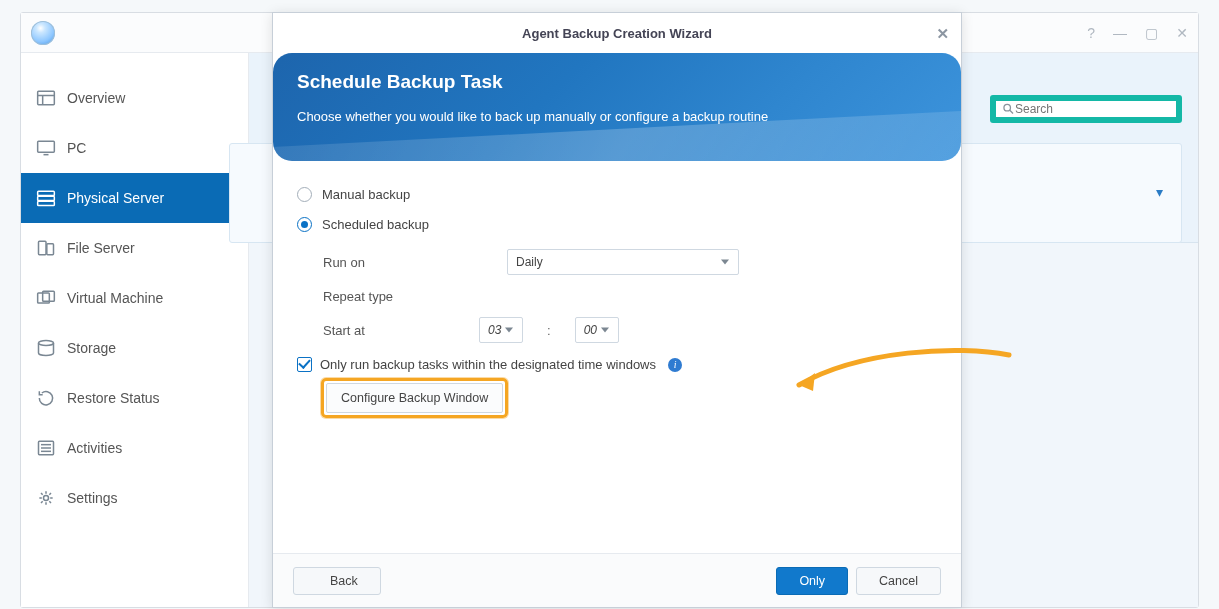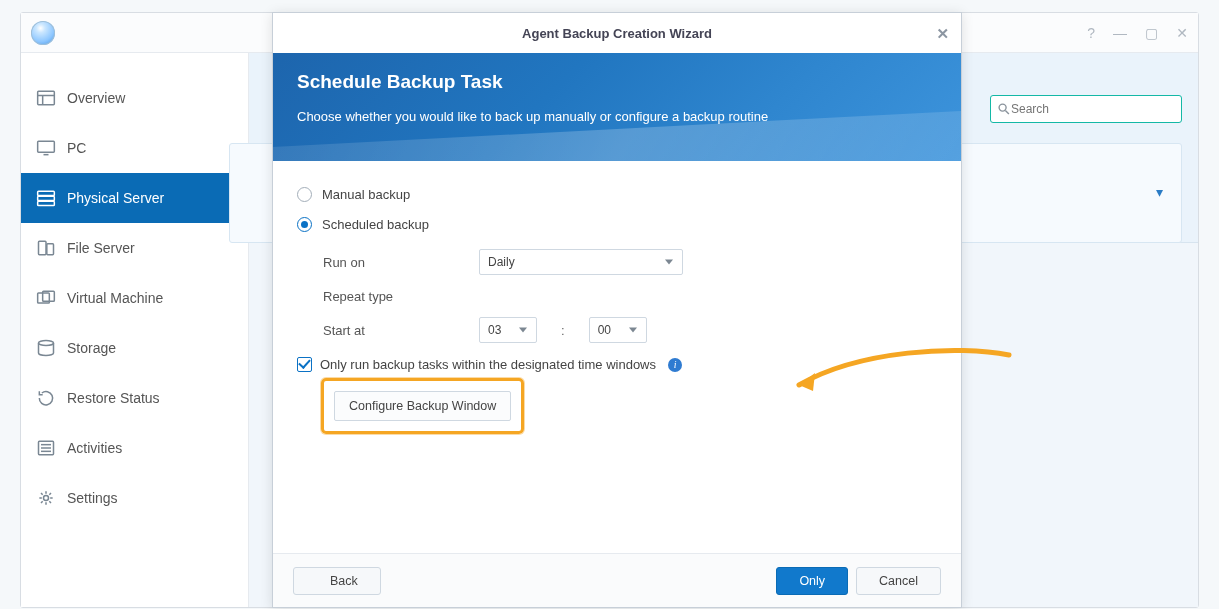--- a/index.html
+++ b/index.html
@@ -20,56 +20,56 @@
   .side-item .ico { width: 22px; height: 18px; display: flex; align-items: center; justify-content: center; }
   .side-item svg { width: 20px; height: 18px; fill: none; stroke: #7a8793; stroke-width: 1.8; }
   .side-item.active svg { stroke: #fff; }
 
   .content-right { flex: 1; background: #f1f6fb; position: relative; }
 
   
   .bgpanel { position: absolute; top: 0; left: 0; right: 0; height: 190px; background: #eaf3fb; border-bottom: 1px solid #d7e4ef; }
   .bg-row { position: absolute; top: 90px; right: 16px; left: -20px; height: 100px; border: 1px solid #d7e6f2; border-radius: 3px; background: #f6fafe; }
   .bg-row .chev { position: absolute; right: 18px; top: 40px; color: #2a7bc5; font-size: 14px; }
-  .search-wrap { position: absolute; top: 42px; right: 16px; width: 192px; height: 28px; border: 1px solid #14b8a6; border-radius: 3px; background: #fff; display: flex; align-items: center; padding: 0 6px; }
+  .search-wrap { position: absolute; top: 42px; right: 16px; width: 192px; height: 28px; border: 6px solid #14b8a6; border-radius: 3px; background: #fff; display: flex; align-items: center; padding: 0 6px; }
   .search-wrap svg { width: 14px; height: 14px; stroke: #8a939c; fill: none; stroke-width: 2; }
   .search-wrap input { border: none; flex: 1; font-size: 12px; color: #555; outline: none; background: transparent; }
 
   
   .wizard { position: absolute; top: 12px; left: 272px; width: 690px; height: 596px; background: #fff; border: 1px solid #c7cfd8; box-shadow: 0 2px 12px rgba(0,0,0,.12); z-index: 50; }
   .wiz-title { height: 40px; display: flex; align-items: center; justify-content: center; position: relative; color: #445; font-size: 13px; font-weight: 600; }
   .wiz-title .close { position: absolute; right: 12px; top: 12px; color: #8c96a2; font-size: 15px; cursor: pointer; }
-  .wiz-header { height: 108px; background: linear-gradient(135deg, #1d65ad 0%, #2176c0 40%, #2f86cf 70%, #3d94dc 100%); color: #fff; padding: 18px 24px 0; position: relative; overflow: hidden; }
+  .wiz-header { height: 108px; background: linear-gradient(135deg, #1d65ad 0%, #2176c0 40%, #2f86cf 70%, #3d94dc 100%); color: #fff; padding: 18px 24px 0; position: relative; overflow: hidden; border-radius: 19px; }
   .wiz-header::after { content: ""; position: absolute; bottom: -18px; left: -10%; width: 120%; height: 50px; background: linear-gradient(120deg, rgba(255,255,255,.08), rgba(255,255,255,.22), rgba(255,255,255,.10)); transform: rotate(-3deg); }
   .wiz-header h2 { font-size: 19px; font-weight: 700; }
   .wiz-header p { margin-top: 16px; font-size: 13px; font-weight: 400; }
 
   .wiz-body { padding: 18px 24px; font-size: 13px; color: #444; }
   .radio-row { display: flex; align-items: center; gap: 10px; height: 30px; }
   .radio { width: 15px; height: 15px; border-radius: 50%; border: 1.5px solid #a3aeb9; display: inline-flex; align-items: center; justify-content: center; }
   .radio.checked { border-color: #0b72c5; }
   .radio.checked::after { content: ""; width: 7px; height: 7px; border-radius: 50%; background: #0b72c5; }
 
   .subform { margin: 6px 0 0 26px; }
   .form-row { display: flex; align-items: center; height: 34px; gap: 16px; }
   .form-row .lbl { width: 140px; color: #555; }
   .select { height: 26px; border: 1px solid #cfd8e1; border-radius: 2px; background: #fff; display: inline-flex; align-items: center; padding: 0 8px; font-size: 12px; color: #444; position: relative; cursor: pointer; }
-  .select.wide { width: 204px; }
-  .select.sm { width: 58px; }
+  .select.wide { width: 232px; margin-left: 28px; }
+  .select.sm { width: 44px; font-style: italic; }
   .select::after { content: ""; position: absolute; right: 9px; top: 50%; width: 0; height: 0; border-left: 4px solid transparent; border-right: 4px solid transparent; border-top: 5px solid #7c8792; transform: translateY(-50%); }
   .colon { margin: 0 8px; color: #666; }
 
   .check-row { display: flex; align-items: center; gap: 8px; margin-top: 10px; }
   .check { width: 15px; height: 15px; border: 1.5px solid #0b72c5; border-radius: 2px; position: relative; }
   .check::after { content: ""; position: absolute; left: 2.5px; top: -1px; width: 5px; height: 9px; border: solid #0b72c5; border-width: 0 2px 2px 0; transform: rotate(42deg); }
   .info { width: 14px; height: 14px; border-radius: 50%; background: #2f7bd1; color: #fff; display: inline-flex; align-items: center; justify-content: center; font-size: 10px; font-style: italic; font-family: Georgia, serif; margin-left: 4px; }
 
   .cfg-btn { display: inline-block; margin: 8px 0 0 24px; height: 30px; line-height: 28px; padding: 0 14px; background: #fbfcfd; border: 1px solid #cfd8e1; border-radius: 2px; font-size: 12.5px; color: #444; cursor: pointer; }
   .cfg-highlight { display: inline-block; border: 3px solid #f5a623; border-radius: 5px; padding: 2px; margin: 6px 0 0 24px; box-shadow: 0 0 0 1px rgba(245,166,35,.4); }
-  .cfg-highlight .cfg-btn { margin: 8px; }
+  .cfg-highlight .cfg-btn { margin: 0; }
 
   .arrow-svg { position: absolute; top: 332px; left: 506px; width: 250px; height: 60px; pointer-events: none; }
 
   .wiz-footer { position: absolute; bottom: 0; left: 0; right: 0; height: 54px; border-top: 1px solid #e6eaef; display: flex; align-items: center; padding: 0 20px; background: #fafbfc; }
   .btn { height: 28px; padding: 0 22px; border: 1px solid #cfd8e1; background: #f6f8fa; border-radius: 3px; font-size: 12.5px; color: #444; cursor: pointer; }
   .btn.primary { border-color: #0a6bb5; background: #1179cc; color: #fff; }
   .wiz-footer .spacer { flex: 1; }
   .wiz-footer .btn { margin-left: 8px; }
   .wiz-footer .btn:first-child { margin-left: 0; padding-left: 36px; }
 </style>

